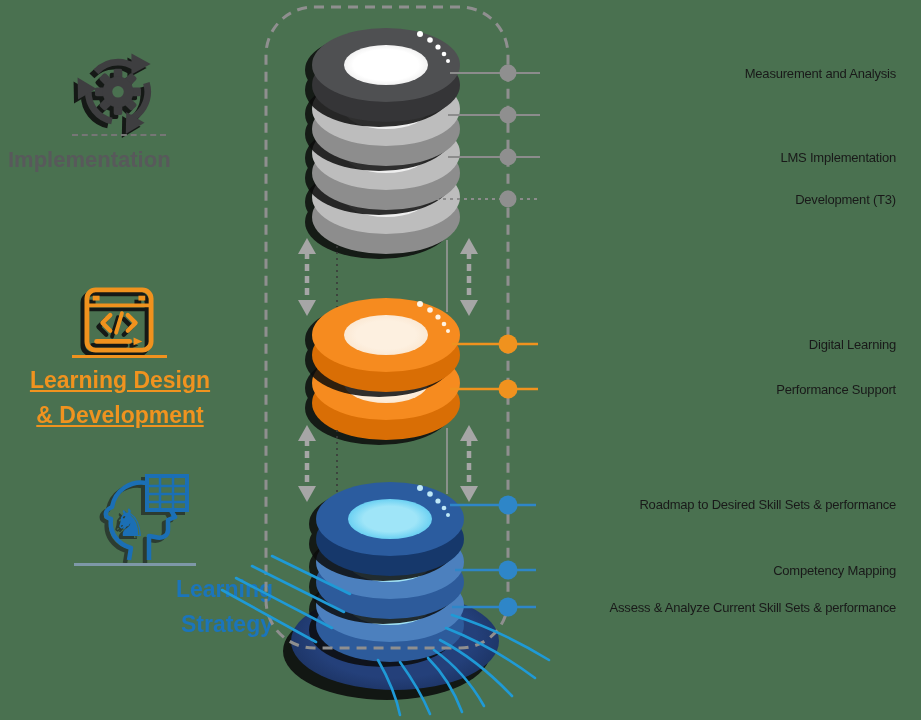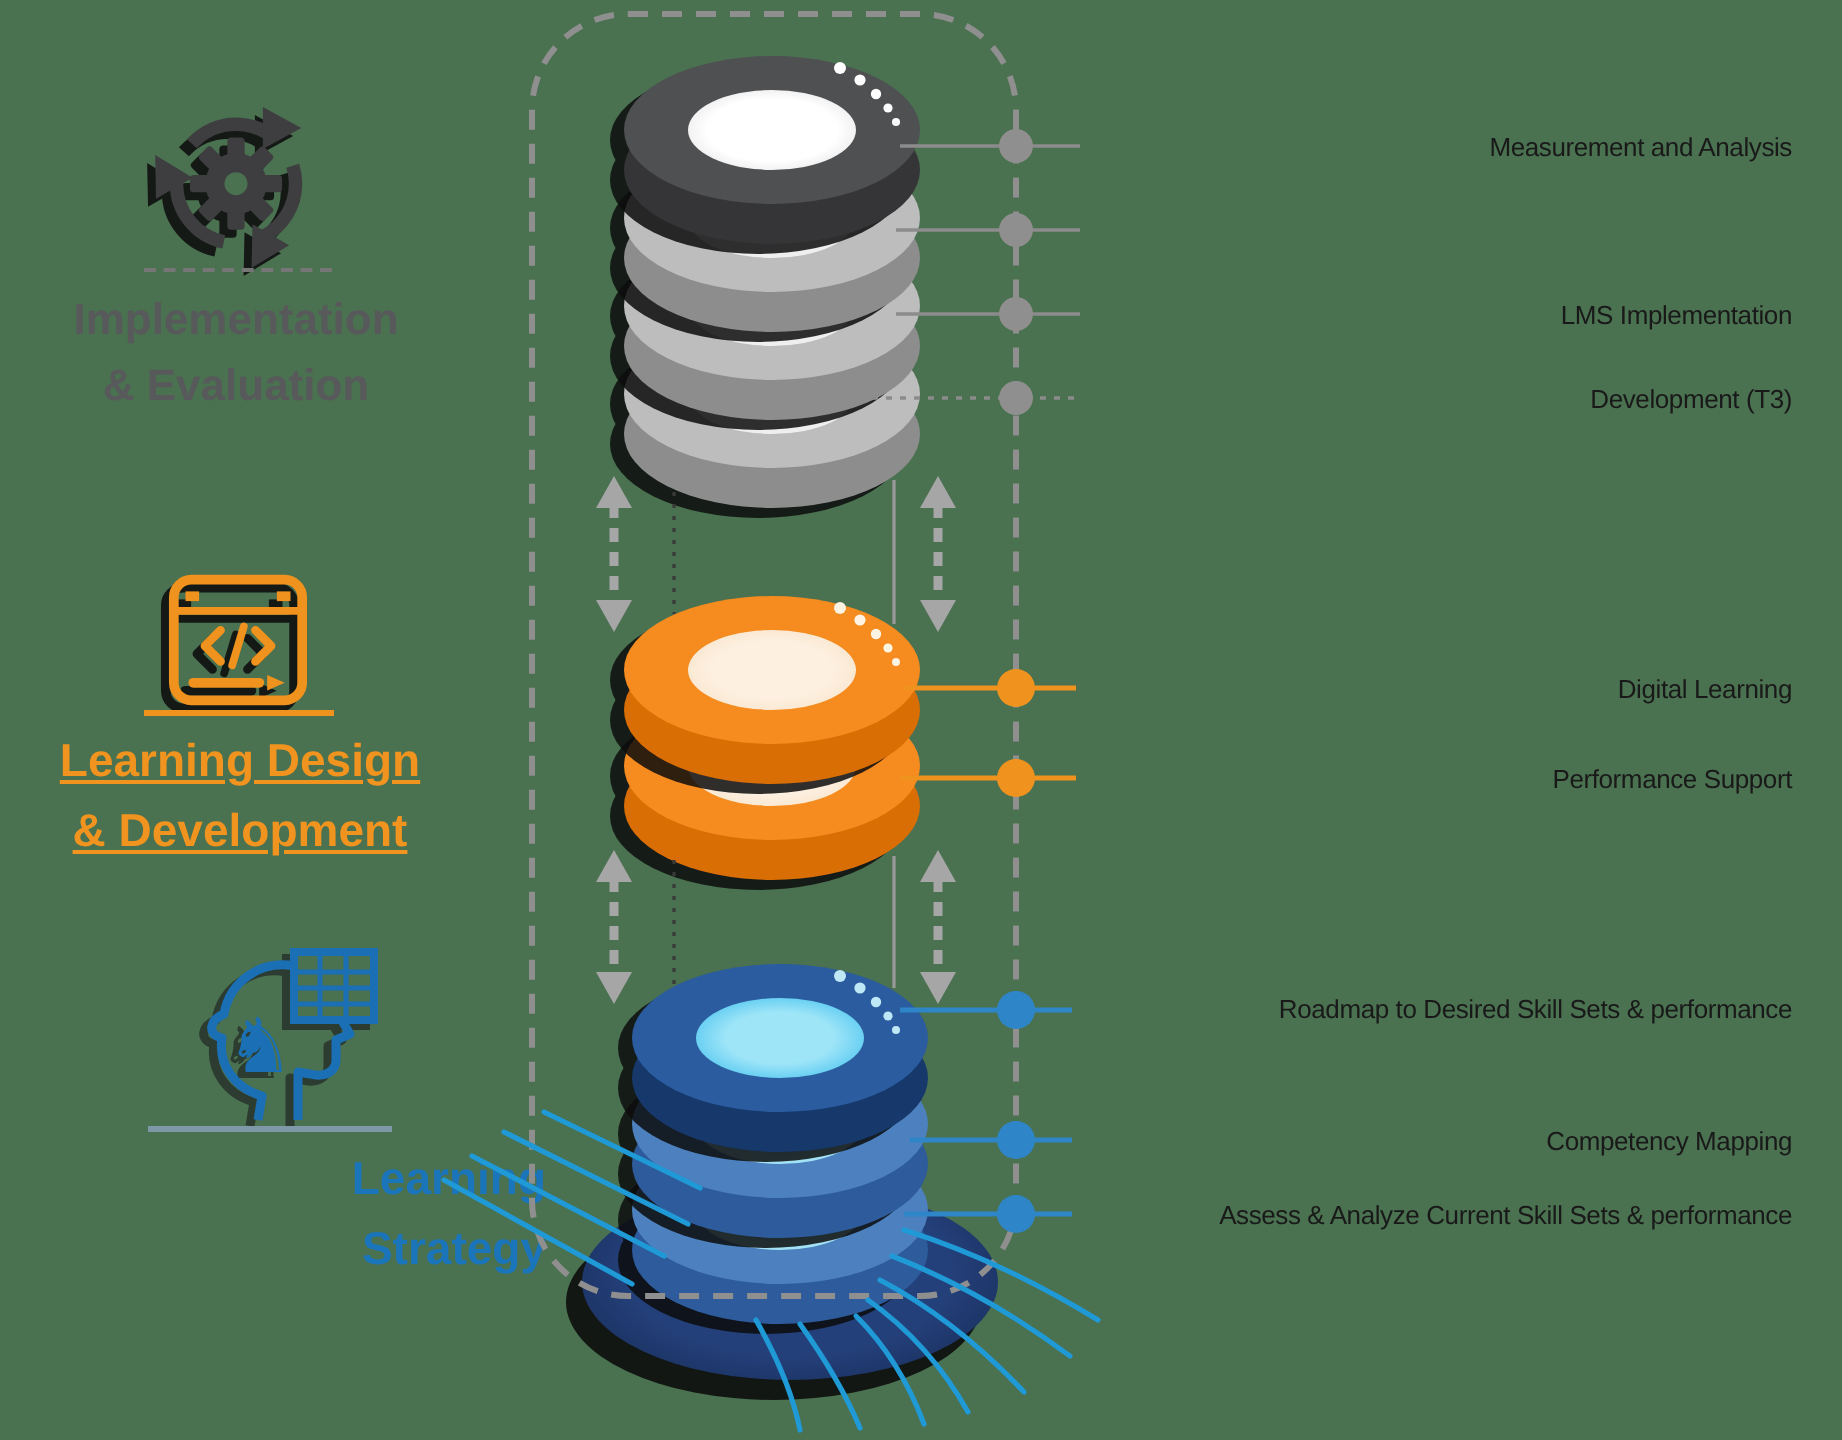--- a/index.html
+++ b/index.html
@@ -32,21 +32,21 @@
           background:radial-gradient(ellipse at 50% 45%, #24407A 55%, #14264C 100%);
           filter:drop-shadow(-8px 10px 0 rgba(10,10,10,0.88)); z-index:2; }
   
   .icon-box { position:absolute; }
   .divider { position:absolute; }
   .div-impl { left:72px; top:134px; width:94px; border-top:2px dashed #767676; }
   .div-design { left:72px; top:355px; width:95px; border-top:3px solid #F0921E; }
   .div-strategy { left:74px; top:563px; width:122px; border-top:3px solid #7E98A8; }
   .sec-title { position:absolute; font-weight:bold; }
   .sec-title .tl { display:block; }
-  .t-impl { left:8px; top:143px; width:220px; text-align:center;
+  .t-impl { left:8px; top:143px; width:220px; text-align:left;
             font-size:22px; line-height:33px; color:#58595B; }
   .t-design { left:0; top:363px; width:240px; text-align:center;
               font-size:23px; line-height:35px; color:#F0931F;text-decoration:underline; }
   .t-strategy { left:73px; top:572px; width:200px; text-align:right;
                 font-size:23px; line-height:35px; color:#1B75BB; }
   
   .label { position:absolute; left:546px; width:350px; z-index:30;
            color:#191919; font-weight:normal; font-size:13px; line-height:27px;
            letter-spacing:-0.2px;text-align:right; }
   
@@ -127,21 +127,20 @@
         <rect x="45.5" y="30" width="9" height="12" rx="2" transform="rotate(270,50,54)"></rect>
         <rect x="45.5" y="30" width="9" height="12" rx="2" transform="rotate(315,50,54)"></rect>
         <circle cx="50" cy="54" r="16"></circle>
       </g>
       <circle cx="50" cy="54" r="6" fill="#4A7150"></circle>
     </svg>
   </div>
   <div class="divider div-impl"></div>
   <div class="sec-title t-impl">
     <span class="tl">Implementation</span>
-    <span class="tl">&amp; Evaluation</span>
   </div>
 
   <div class="icon-box icon-shadow-dark" style="left:84px;top:285px">
     <svg width="70" height="70" viewBox="0 0 72 72">
       <rect x="3" y="5" width="66" height="62" rx="9" fill="none" stroke="#F0921E" stroke-width="5"></rect>
       <line x1="3" y1="21" x2="69" y2="21" stroke="#F0921E" stroke-width="4"></line>
       <rect x="9" y="11" width="7" height="5" fill="#F0921E"></rect>
       <rect x="56" y="11" width="7" height="5" fill="#F0921E"></rect>
       <polyline points="27,31 19,39 27,47" fill="none" stroke="#F0921E" stroke-width="4.5" stroke-linecap="round" stroke-linejoin="round"></polyline>
       <polyline points="45,31 53,39 45,47" fill="none" stroke="#F0921E" stroke-width="4.5" stroke-linecap="round" stroke-linejoin="round"></polyline>

